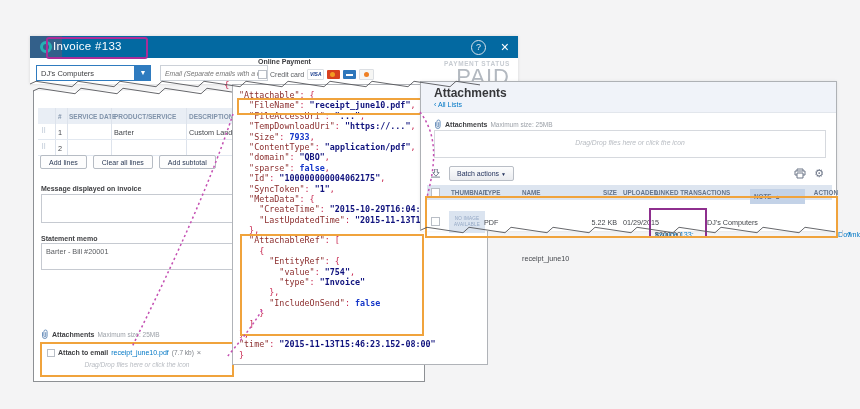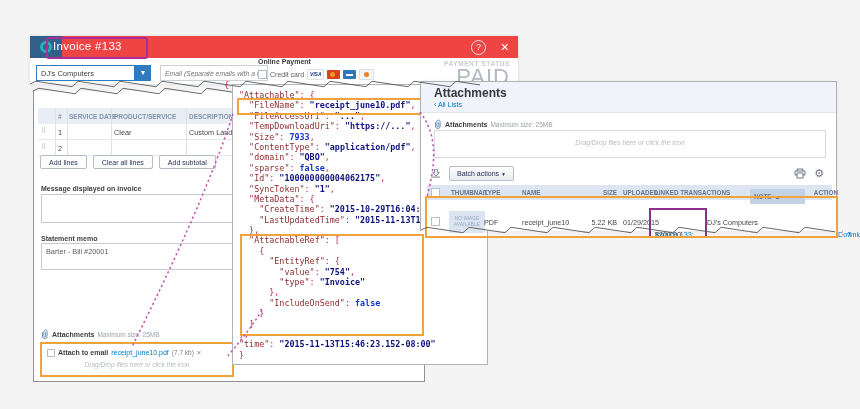--- a/index.html
+++ b/index.html
@@ -3,21 +3,21 @@
 <meta charset="utf-8">
 <style>
   html,body{margin:0;padding:0;}
   body{width:860px;height:409px;background:#f4f4f5;font-family:"Liberation Sans",sans-serif;position:relative;overflow:hidden;-webkit-font-smoothing:antialiased;}
   #canvas{position:absolute;inset:0;}
   .abs{position:absolute;}
   .nowrap{white-space:nowrap;}
 
   
   #header-strip{left:30px;top:36px;width:488px;height:48px;background:#fff;z-index:2;box-shadow:0 0 3px rgba(0,0,0,.12);}
-  #title-bar{position:absolute;left:0;top:0;right:0;height:22px;background:#ef4444;}
+  #title-bar{position:absolute;left:0;top:0;right:0;height:22px;background:#0369a1;}
   #qb-tile{position:absolute;left:0;top:0;width:32px;height:22px;background:#33608a;display:flex;align-items:center;justify-content:center;}
   #qb-logo{width:12px;height:12px;border:3px solid #27b0b4;border-radius:50%;box-sizing:border-box;}
   #win-title{position:absolute;left:23px;top:4px;color:#fff;font-size:11.5px;letter-spacing:.3px;}
   #title-hl{position:absolute;left:16px;top:1px;width:98px;height:18px;border:2px solid #ab2d98;border-radius:3px;}
   #help-btn{position:absolute;right:32px;top:4px;width:13px;height:13px;border:1px solid #d7e1ea;border-radius:50%;color:#e6edf4;font-size:9px;text-align:center;line-height:13px;}
   #close-btn{position:absolute;right:9px;top:2px;color:#fff;font-size:14px;line-height:18px;}
   #cust-input{position:absolute;left:6px;top:29px;width:99px;height:16px;border:1px solid #2f7bbf;font-size:7.5px;color:#3e3f42;padding:0 4px;box-sizing:border-box;font-family:"Liberation Sans",sans-serif;}
   #cust-caret{position:absolute;left:105px;top:29px;width:16px;height:16px;background:#2f7bbf;color:#fff;font-size:7px;text-align:center;line-height:16px;}
   #email-input{position:absolute;left:130px;top:29px;width:108px;height:16px;border:1px solid #ccd1d8;font-size:6.8px;font-style:italic;color:#9ea3ab;padding:0 4px;box-sizing:border-box;font-family:"Liberation Sans",sans-serif;}
   #online-payment{position:absolute;left:228px;top:22px;font-size:7px;font-weight:bold;color:#3e3f42;}
@@ -107,21 +107,21 @@
   .h-linked{left:228px;}
   .h-note{left:0px;}
   #note-hd{position:absolute;left:323px;top:0;width:55px;height:15px;background:#c3d2e7;}
   #note-hd span{position:absolute;top:4px;}
   .h-action{left:373px;width:38px;text-align:right;}
   #att-row{position:absolute;left:6px;top:124px;width:405px;height:32px;font-size:7.2px;color:#44474c;}
   #att-row span{position:absolute;top:12px;}
   .r-cb{left:4px;top:11px !important;}
   #thumb-box{position:absolute;left:22px;top:5px;width:36px;height:22px;background:#dbe4f0;text-align:center;font-size:4.6px;color:#93a7c4;line-height:5.5px;padding-top:5px;box-sizing:border-box;letter-spacing:.2px;}
   .r-type{left:57px;}
-  .r-name{left:95px;}
+  .r-name{left:95px;margin-top:36px;}
   .r-size{left:150px;width:40px;text-align:right;}
   .r-upl{left:196px;}
   .r-linked{left:228px;}
   .r-linked a,#att-row .lnk{color:#0077c5;text-decoration:none;}
   #linked-hl{position:absolute;left:222px;top:2px;width:54px;height:26px;border:2px solid #8e2f8e;}
   .r-cust{left:280px;}
   .r-action{left:340px;width:71px;text-align:right;}
   #dl-caret{border-left:1px solid #c8ccd3;padding-left:4px;margin-left:4px;font-size:5px;color:#0077c5;}
   #att-row-hl{position:absolute;left:4px;top:114px;width:409px;height:38px;border:2px solid #f0a33c;}
 
@@ -174,21 +174,21 @@
         <span class="c-prod">PRODUCT/SERVICE</span>
         <span class="c-desc">DESCRIPTION</span>
         <span class="col-sep" style="left:17px"></span>
           <span class="col-sep" style="left:29px"></span>
           <span class="col-sep" style="left:73px"></span>
           <span class="col-sep" style="left:148px"></span>
       </div>
       <div class="inv-row">
         <span class="c-hdl">⠿</span>
         <span class="c-num">1</span>
-        <span class="c-prod">Clear</span>
+        <span class="c-prod">Barter</span>
         <span class="c-desc">Custom Landscape Design</span>
         <span class="col-sep" style="left:17px"></span>
           <span class="col-sep" style="left:29px"></span>
           <span class="col-sep" style="left:73px"></span>
           <span class="col-sep" style="left:148px"></span>
       </div>
       <div class="inv-row">
         <span class="c-hdl">⠿</span>
         <span class="c-num">2</span>
         <span class="col-sep" style="left:17px"></span>

